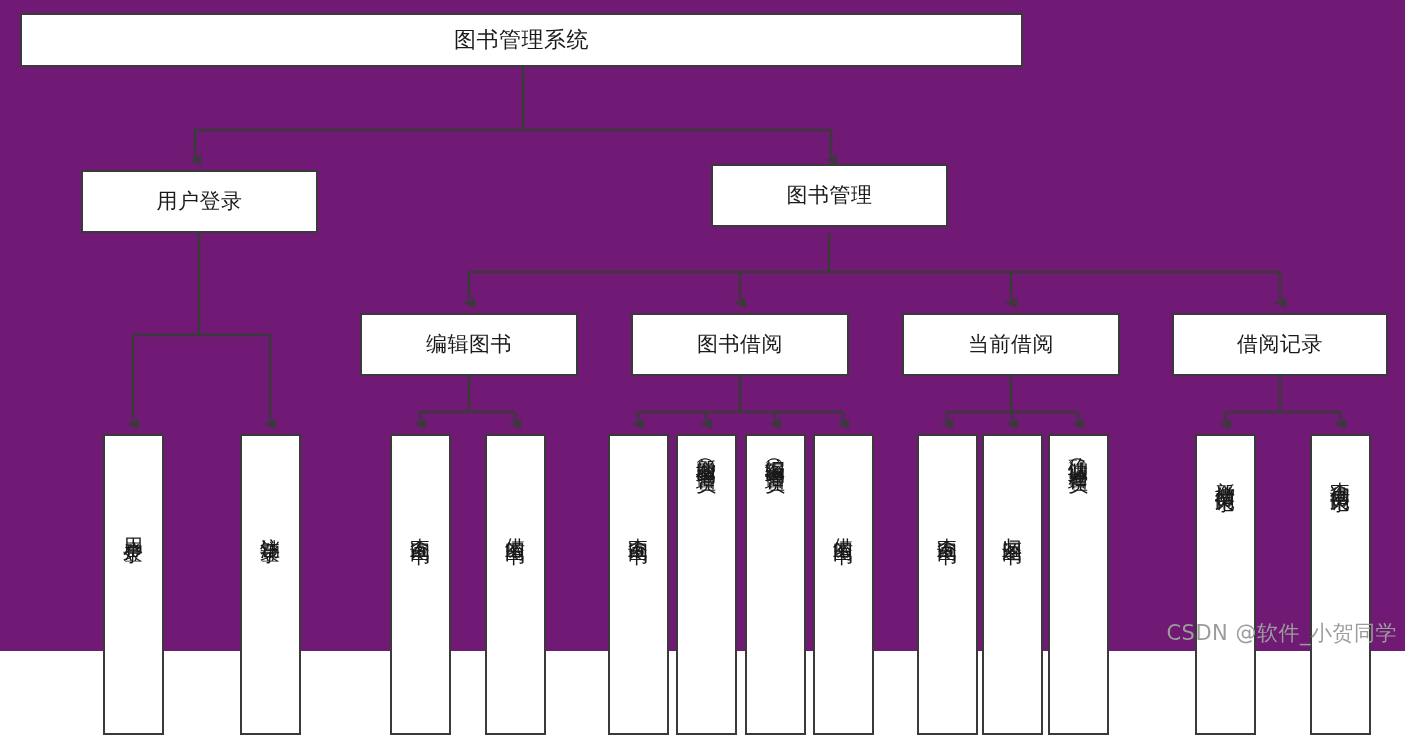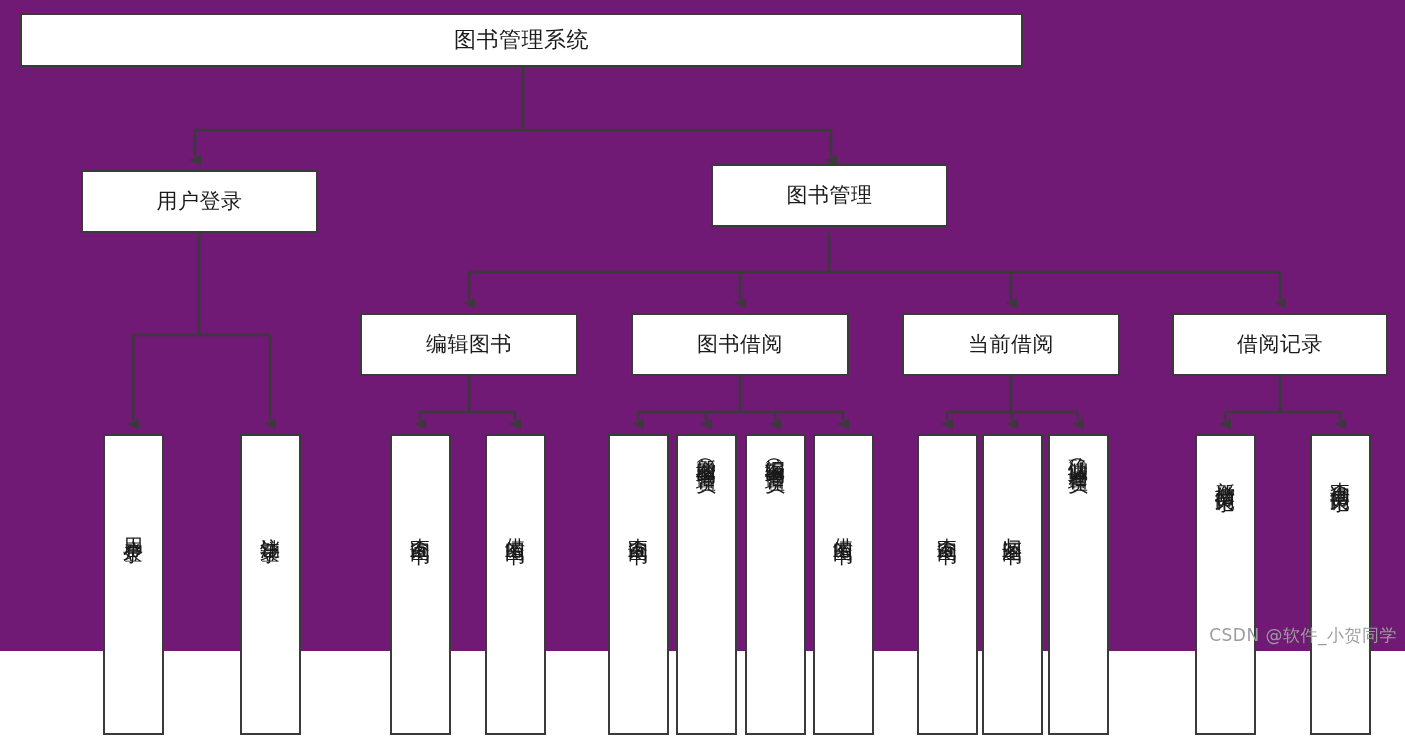--- a/index.html
+++ b/index.html
@@ -66,21 +66,21 @@
   }
   
   .node.vert.short { padding-top: 86px; }
   .node.vert.mid   { padding-top: 30px; }
   .node.vert.tall  { padding-top: 6px; }
 
   #watermark {
     position: absolute;
     right: 8px;
     bottom: 4px;
-    font-size: 17px;
+    font-size: 21px;
     color: #9c9c9c;
     letter-spacing: 0.5px;
     white-space: nowrap;
     user-select: none;
   }
 </style>
 </head>
 <body>
 
 <div id="diagram-root">

